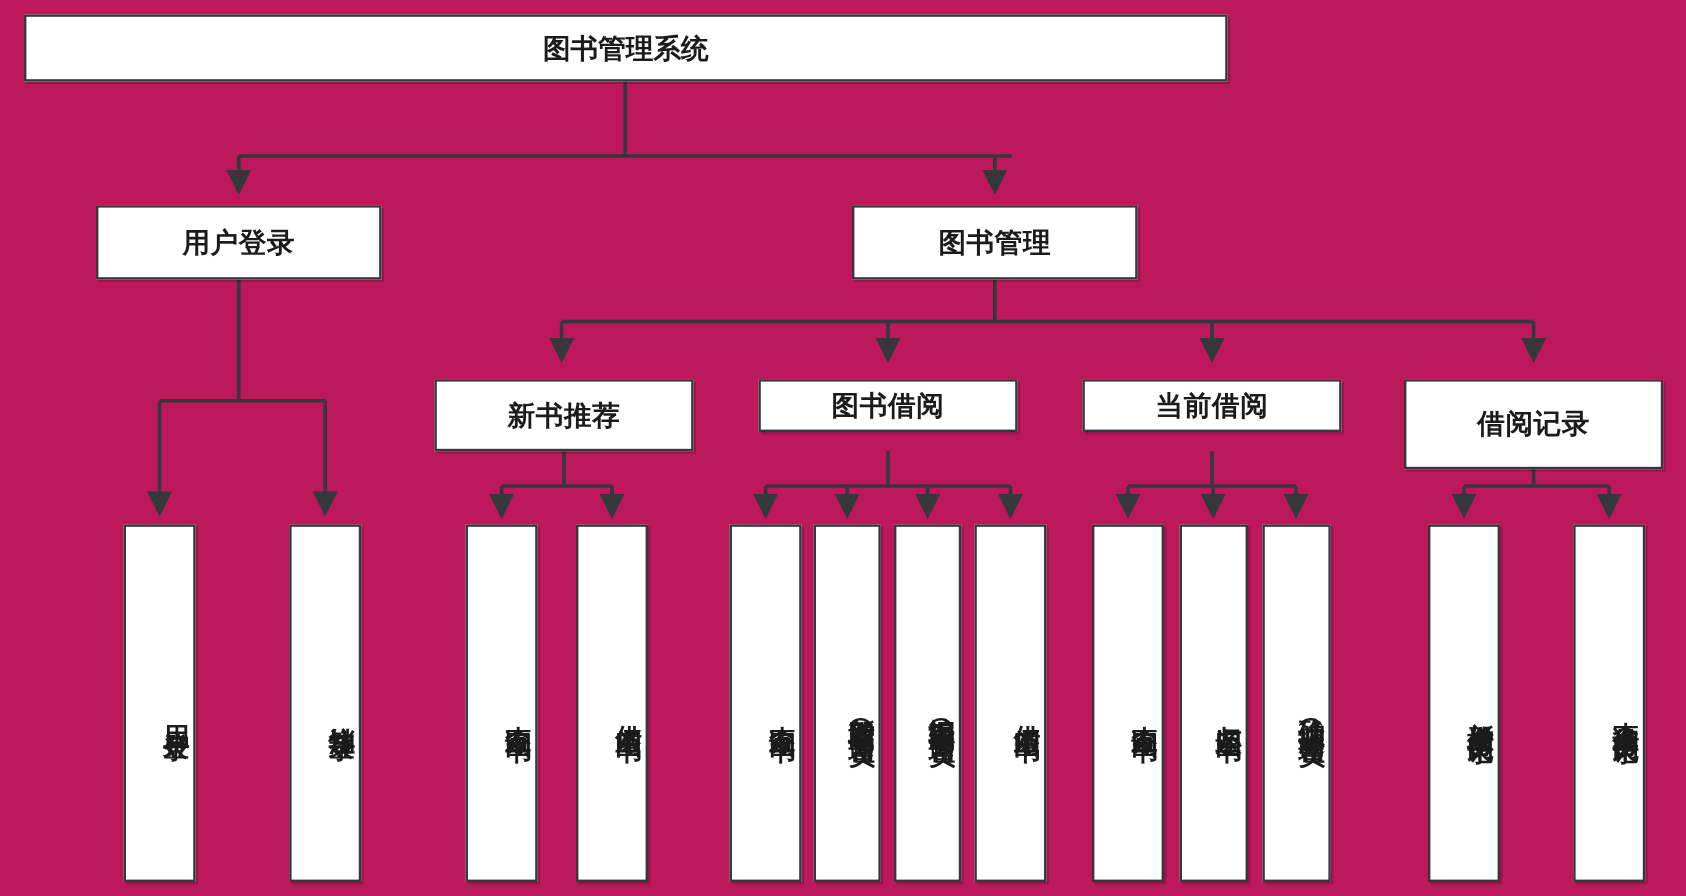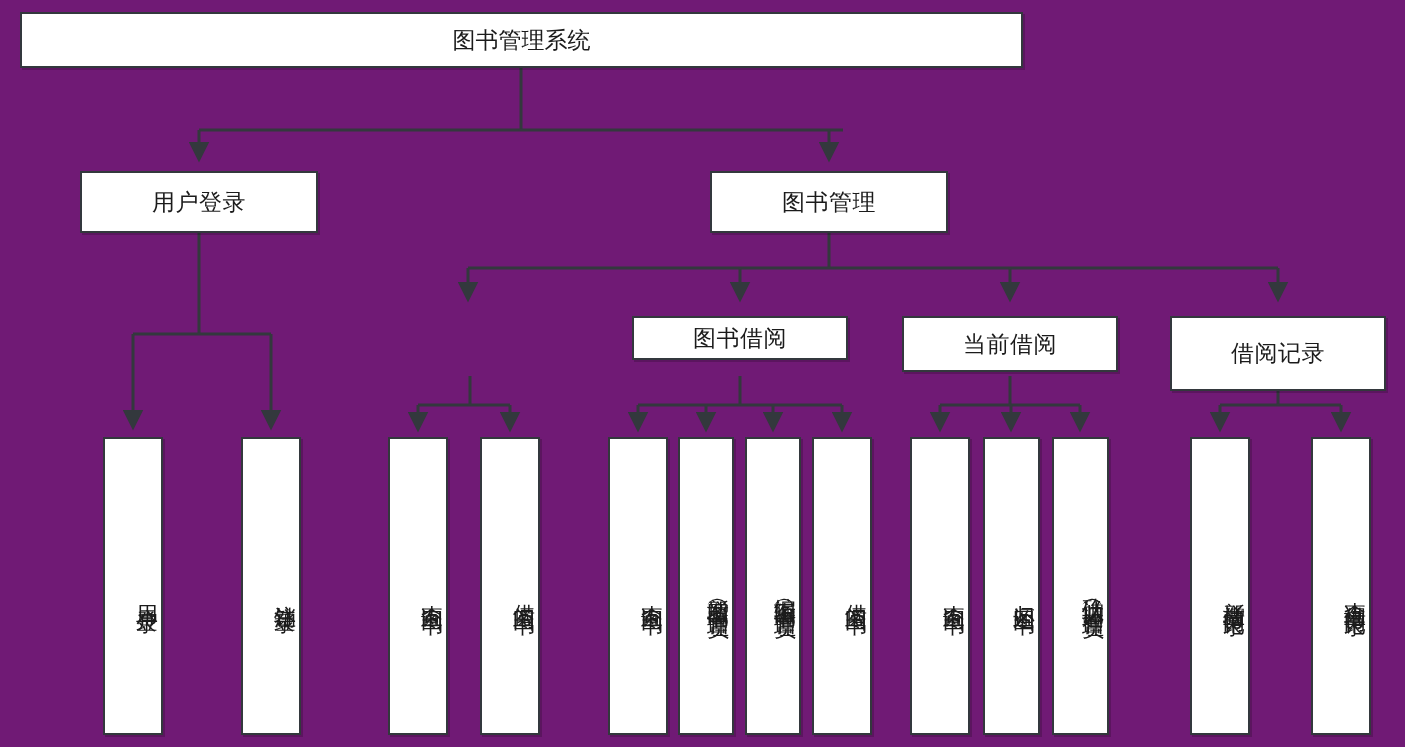--- a/index.html
+++ b/index.html
@@ -7,22 +7,23 @@
     padding: 0;
     background: #ffffff;
   }
   body {
     font-family: "Liberation Sans", "DejaVu Sans", sans-serif;
   }
   #canvas {
     position: relative;
     width: 1405px;
     height: 747px;
-    background: #701a75;
+    background: #be185d;
     overflow: hidden;
+    font-weight: bold;
   }
   .node {
     position: absolute;
     box-sizing: border-box;
     border: 2px solid #33383d;
     background: #ffffff;
     display: flex;
     align-items: center;
     justify-content: center;
     color: #1b1b1b;
@@ -130,24 +131,27 @@
     <span>图书管理系统</span>
   </div>
 
   <div class="node node-h shadowed" style="left:80px; top:171px; width:238px; height:62px;">
     <span>用户登录</span>
   </div>
   <div class="node node-h shadowed" style="left:710px; top:171px; width:238px; height:62px;">
     <span>图书管理</span>
   </div>
 
+  <div class="node node-h shadowed" style="left:362px; top:316px; width:216px; height:60px;">
+    <span>新书推荐</span>
+  </div>
   <div class="node node-h shadowed" style="left:632px; top:316px; width:216px; height:44px;">
     <span>图书借阅</span>
   </div>
-  <div class="node node-h shadowed" style="left:902px; top:316px; width:216px; height:56px;">
+  <div class="node node-h shadowed" style="left:902px; top:316px; width:216px; height:44px;">
     <span>当前借阅</span>
   </div>
   <div class="node node-h shadowed" style="left:1170px; top:316px; width:216px; height:75px;">
     <span>借阅记录</span>
   </div>
 
   <div class="node node-v shadowed" style="left:103px; top:437px; width:60px; height:298px;">
     <span class="vlabel">用户登录</span>
   </div>
   <div class="node node-v shadowed" style="left:241px; top:437px; width:60px; height:298px;">

